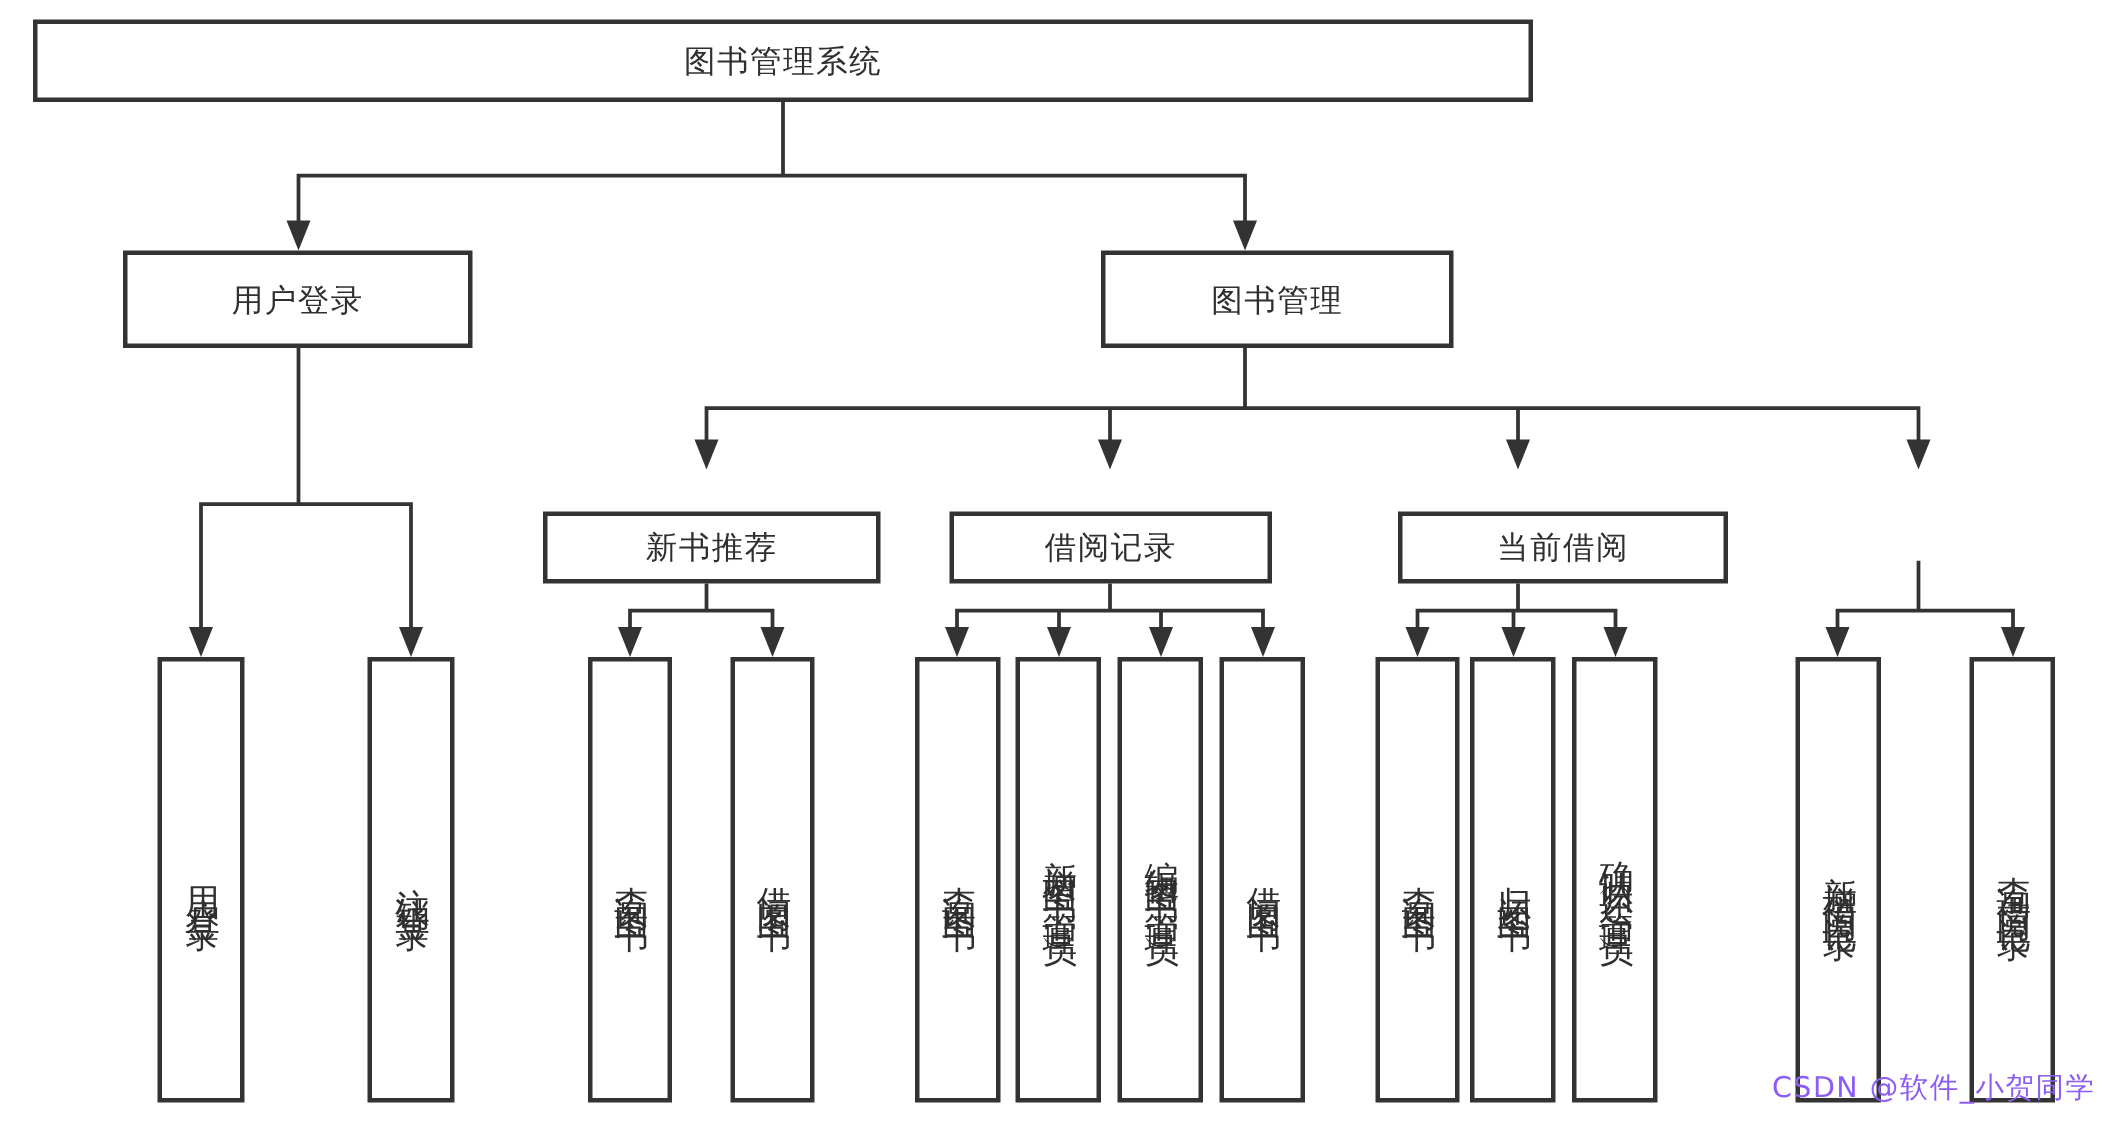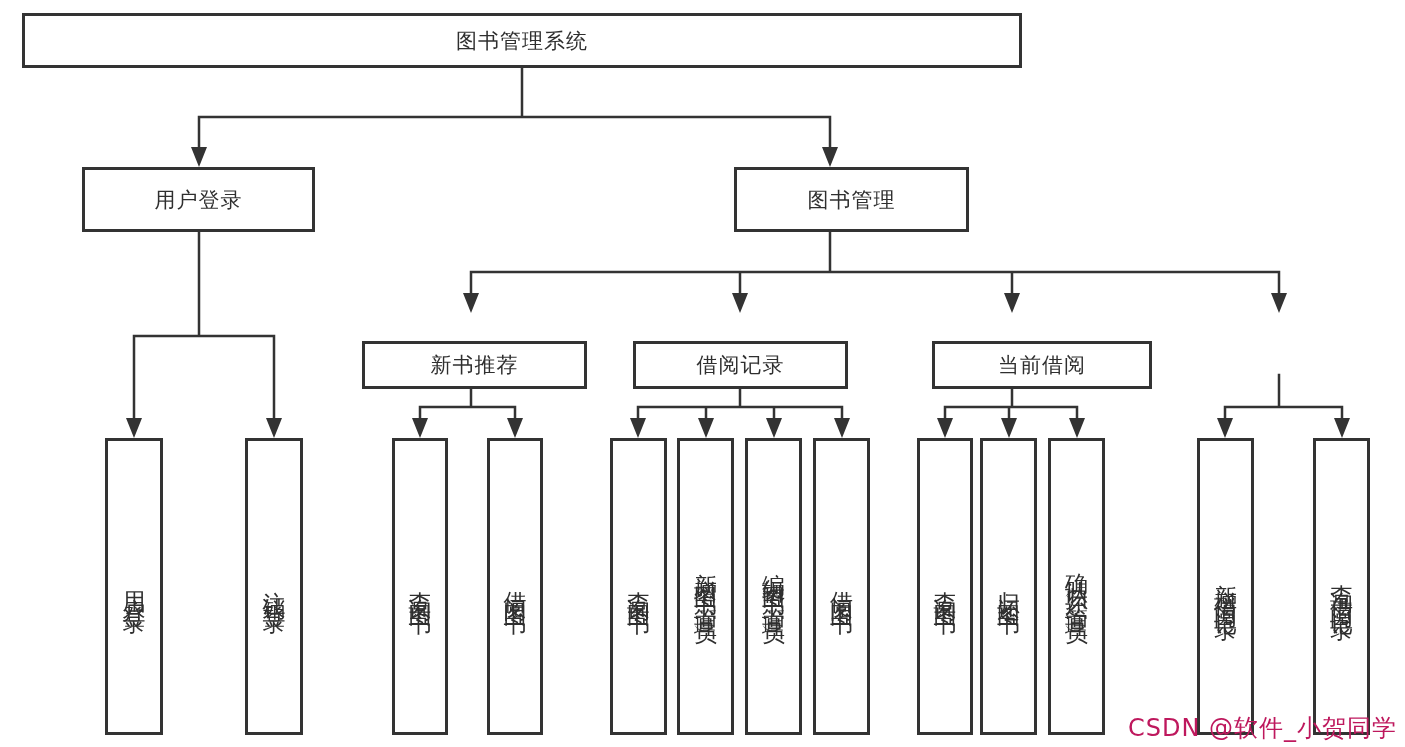--- a/index.html
+++ b/index.html
@@ -37,22 +37,22 @@
     text-orientation: mixed;
     font-size: 23px;
     letter-spacing: 7px;
     line-height: 1;
     white-space: nowrap;
   }
   .watermark {
     position: absolute;
     top: 712px;
     right: 8px;
-    font-size: 24px;
-    color: #be185d;
+    font-size: 19px;
+    color: #8b5cf6;
     letter-spacing: 1px;
     white-space: nowrap;
   }
 </style>
 </head>
 <body>
 
 <div class="stage">
 
   <svg class="wires" viewBox="0 0 1405 747" xmlns="http://www.w3.org/2000/svg" aria-hidden="true">

